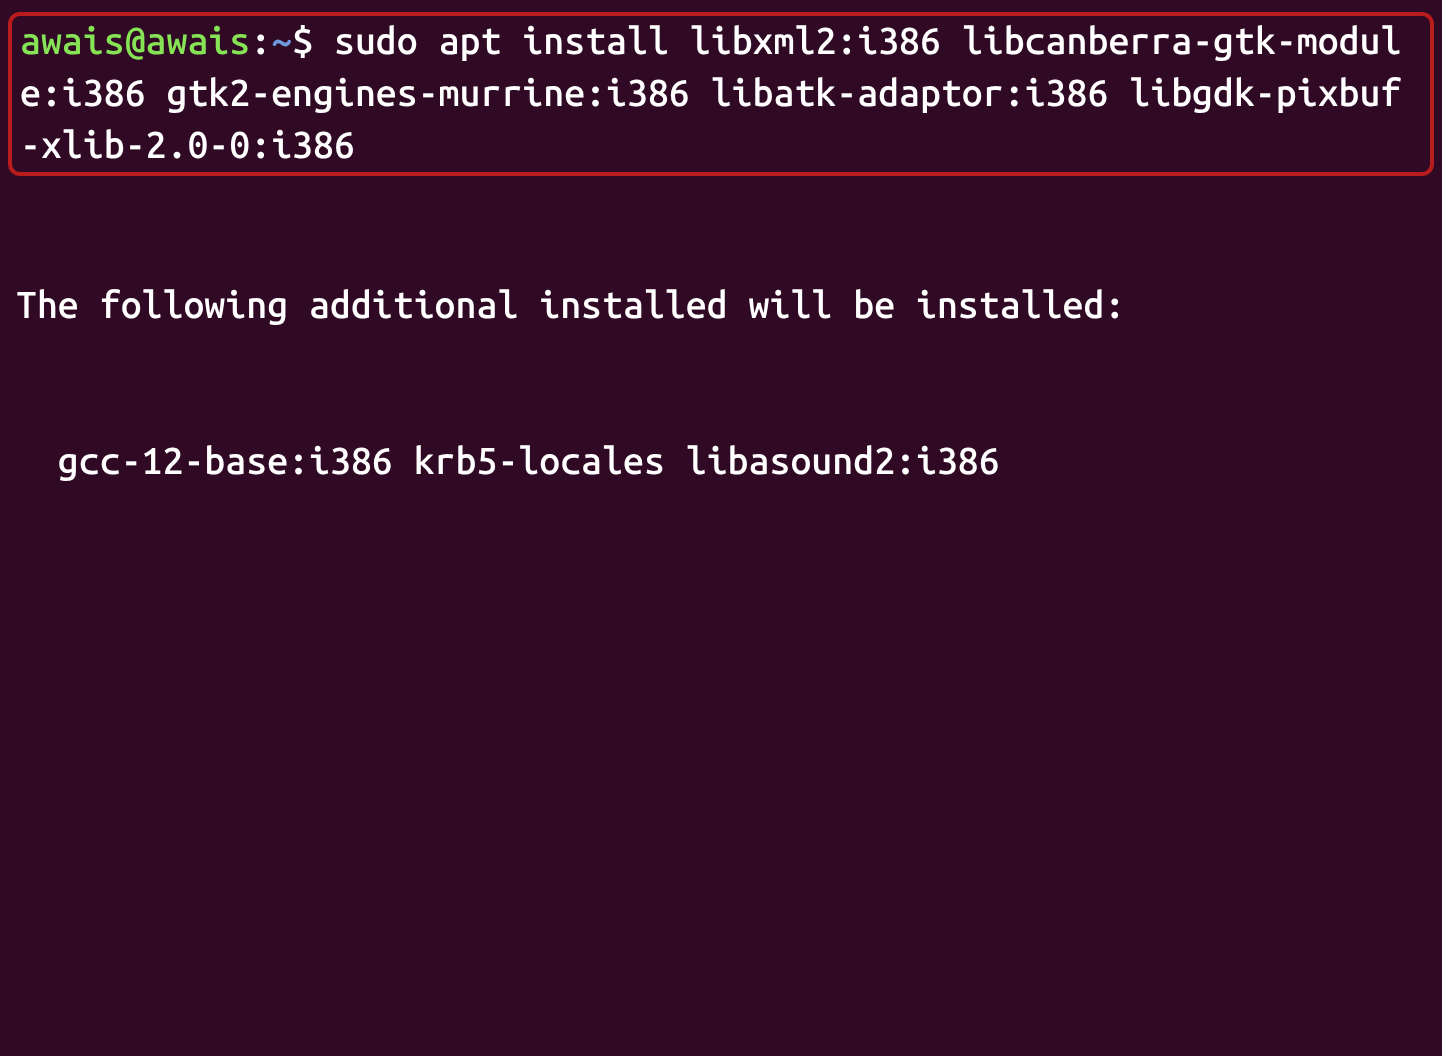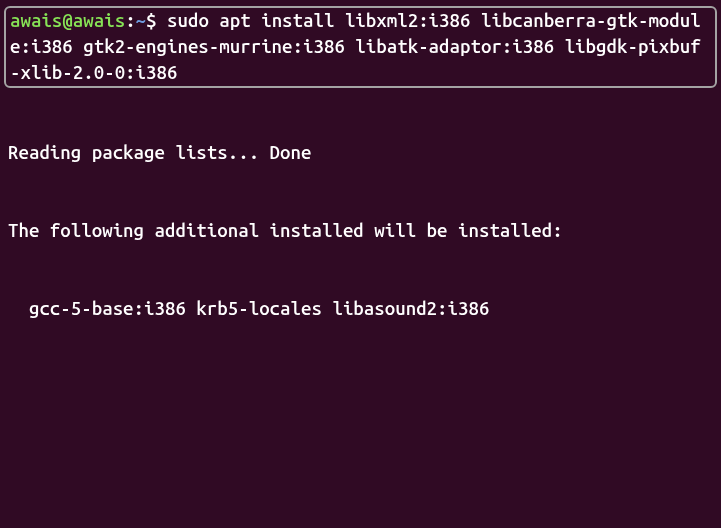--- a/index.html
+++ b/index.html
@@ -11,21 +11,21 @@
     font-family: "Ubuntu Mono", "DejaVu Sans Mono", "Courier New", monospace;
     font-size: 18.7px;
     line-height: 26px;
     color: #ffffff;
     font-weight: 500;
   }
   .terminal {
     padding: 4px 0 0 4px;
   }
   .highlight-box {
-    border: 2px solid #a3a3a3;
+    border: 2px solid #b91c1c;
     border-radius: 6px;
     padding: 0px 4px 0px 4px;
     margin: 2px 4px 0 0;
   }
   .prompt-user { color: #87e356; }
   .prompt-colon { color: #ffffff; }
   .prompt-path { color: #6f9bde; }
   .prompt-dollar { color: #ffffff; }
   .cmd { color: #ffffff; }
   .output {
@@ -39,23 +39,22 @@
 </head>
 <body>
 
 <div class="terminal">
 
   <div class="highlight-box">
     <div class="wrap"><span class="prompt-user">awais@awais</span><span class="prompt-colon">:</span><span class="prompt-path">~</span><span class="prompt-dollar">$ </span><span class="cmd">sudo apt install libxml2:i386 libcanberra-gtk-module:i386 gtk2-engines-murrine:i386 libatk-adaptor:i386 libgdk-pixbuf-xlib-2.0-0:i386</span></div>
   </div>
 
   <div class="output">
-    <div class="line">Reading package lists... Done</div>
     <div class="line">The following additional installed will be installed:</div>
-    <div class="line">  gcc-5-base:i386 krb5-locales libasound2:i386</div>
+    <div class="line">  gcc-12-base:i386 krb5-locales libasound2:i386</div>
     
     
     
     
     
     
     
     
     
     

